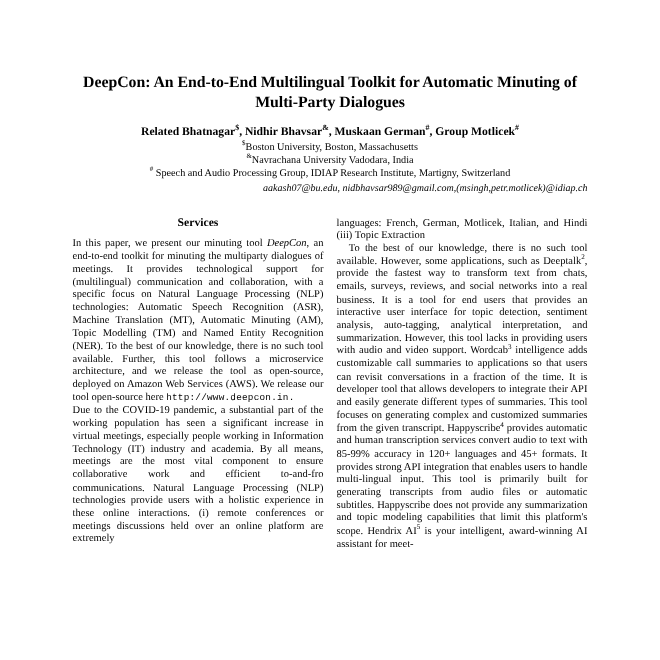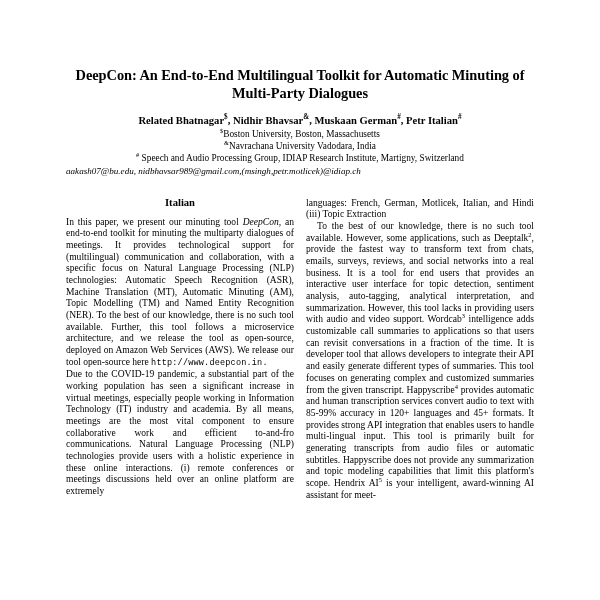--- a/index.html
+++ b/index.html
@@ -41,21 +41,21 @@
   }
   .affil {
     font-size: 9.3px;
     text-align: center;
     line-height: 1.28;
     margin: 0;
   }
   .emails {
     font-size: 9.1px;
     font-style: italic;
-    text-align: left;
+    text-align: right;
     line-height: 1.3;
     margin: 1px 0 0 0;
   }
   sup {
     font-size: 0.68em;
     vertical-align: super;
     line-height: 0;
   }
   
   .columns {
@@ -109,34 +109,34 @@
   }
 </style>
 </head>
 <body>
 
 <div class="page">
 
   <div class="title">DeepCon: An End-to-End Multilingual Toolkit for Automatic Minuting of Multi-Party Dialogues</div>
 
   <div class="authors">
-    <span>Related Bhatnagar</span><sup>$</sup>, <span>Nidhir Bhavsar</span><sup>&amp;</sup>, <span>Muskaan German</span><sup>#</sup>, <span>Petr Italian</span><sup>#</sup>
+    <span>Related Bhatnagar</span><sup>$</sup>, <span>Nidhir Bhavsar</span><sup>&amp;</sup>, <span>Muskaan German</span><sup>#</sup>, <span>Group Motlicek</span><sup>#</sup>
   </div>
 
   <div class="affil"><sup>$</sup><span>Boston University, Boston, Massachusetts</span></div>
   <div class="affil"><sup>&amp;</sup><span>Navrachana University Vadodara, India</span></div>
   <div class="affil"><sup>#</sup><span> Speech and Audio Processing Group, IDIAP Research Institute, Martigny, Switzerland</span></div>
 
   <div class="emails">aakash07@bu.edu, nidbhavsar989@gmail.com,(msingh,petr.motlicek)@idiap.ch</div>
 
   <div class="columns">
 
     <div class="col">
 
-      <div class="abstract-heading">Italian</div>
+      <div class="abstract-heading">Services</div>
 
       <p class="body-text"><span>In this paper, we present our minuting tool </span><span class="ital">DeepCon</span><span>, an end-to-end toolkit for minuting the multiparty dialogues of meetings. It provides technological support for (multilingual) communication and collaboration, with a specific focus on Natural Language Processing (NLP) technologies: Automatic Speech Recognition (ASR), Machine Translation (MT), Automatic Minuting (AM), Topic Modelling (TM) and Named Entity Recognition (NER). To the best of our knowledge, there is no such tool available. Further, this tool follows a microservice architecture, and we release the tool as open-source, deployed on Amazon Web Services (AWS). We release our tool open-source here </span><span class="mono">http://www.deepcon.in.</span></p>
 
 
       <p class="body-text">Due to the COVID-19 pandemic, a substantial part of the working population has seen a significant increase in virtual meetings, especially people working in Information Technology (IT) industry and academia. By all means, meetings are the most vital component to ensure collaborative work and efficient to-and-fro communications. Natural Language Processing (NLP) technologies provide users with a holistic experience in these online interactions. (i) remote conferences or meetings discussions held over an online platform are extremely</p>
 
     </div>
 
     <div class="col">
 

